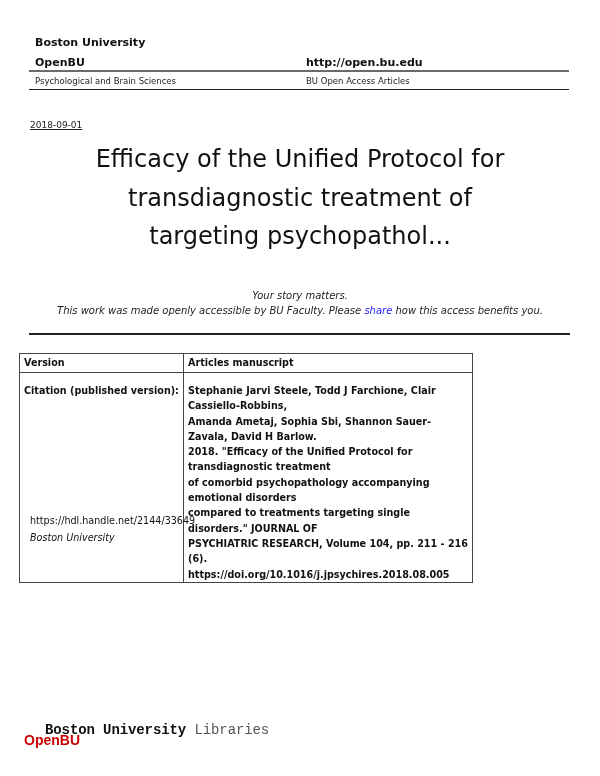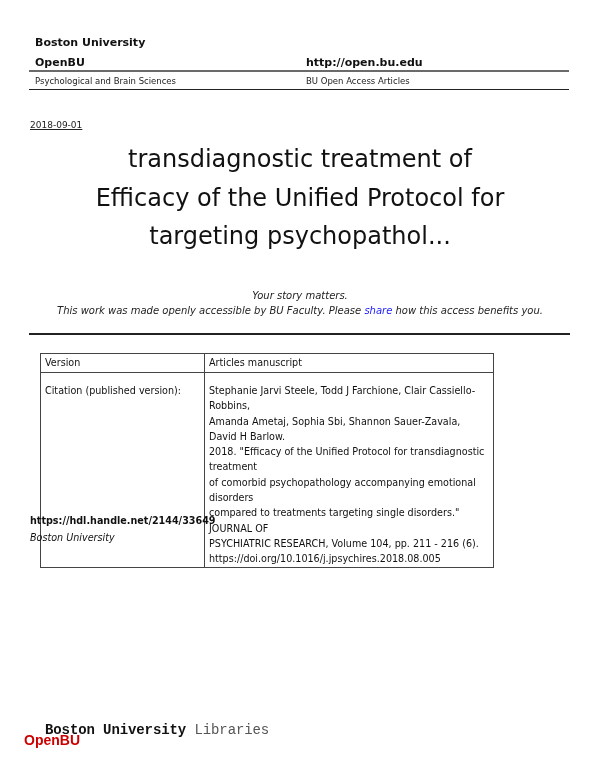--- a/index.html
+++ b/index.html
@@ -81,45 +81,45 @@
       color: #1a1aff;
       text-decoration: none;
     }
     .rule {
       left: 29px; top: 333px; width: 541px; height: 1.5px;
       background: #222;
     }
 
     
     .meta-table {
-      left: 40px; top: 353px;
+      left: 19px; top: 353px;
       width: 454px;
       border-collapse: collapse;
       font-size: 9.6px;
       color: #111;
+      font-weight: bold;
     }
     .meta-table td {
       border: 1.5px solid #444;
       vertical-align: top;
       padding: 3px 4px 0 4px;
     }
     .meta-table td.lbl { width: 155px; }
     .meta-table tr.row-version td { height: 15px; }
     .meta-table tr.row-citation td {
       height: 131px;
       line-height: 15.3px;
       padding-top: 10px;
     }
 
     
     .handle {
       left: 30px; top: 515px;
       font-size: 9.6px;
       color: #111;
-      font-weight: bold;
     }
     .inst-italic {
       left: 30px; top: 532px;
       font-size: 9.6px;
       font-style: italic;
       color: #111;
     }
 
     
     .logo-line1 {
@@ -146,22 +146,22 @@
 <div class="abs hdr-inst">Boston University</div>
 <div class="abs hdr-repo">OpenBU</div>
 <div class="abs hdr-url">http://open.bu.edu</div>
 <div class="abs hdr-line1"></div>
 <div class="abs hdr-dept">Psychological and Brain Sciences</div>
 <div class="abs hdr-coll">BU Open Access Articles</div>
 <div class="abs hdr-line2"></div>
 
 <div class="abs date">2018-09-01</div>
 <div class="abs title">
+  <div>Efficacy of the Unified Protocol for</div>
   <div>transdiagnostic treatment of</div>
-  <div>Efficacy of the Unified Protocol for</div>
   <div>targeting psychopathol...</div>
 </div>
 
 <div class="abs share">
   <div>Your story matters.</div>
   <div><span>This work was made openly accessible by BU Faculty. Please </span><a>share</a><span> how this access benefits you.</span></div>
 </div>
 <div class="abs rule"></div>
 
 <table class="abs meta-table">

